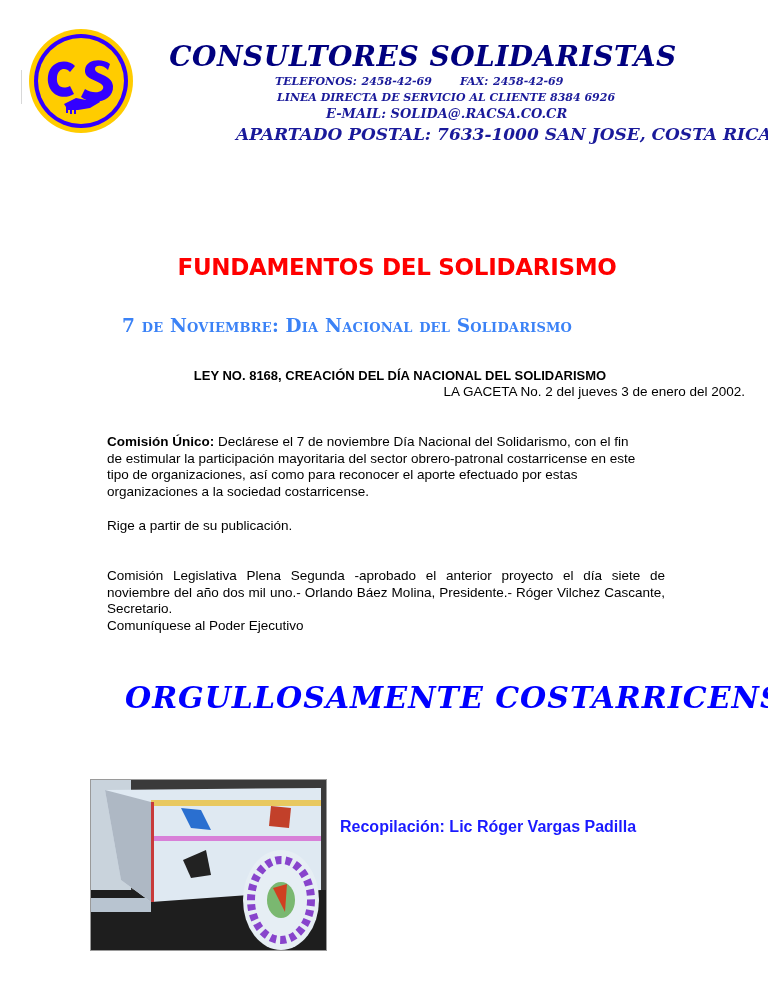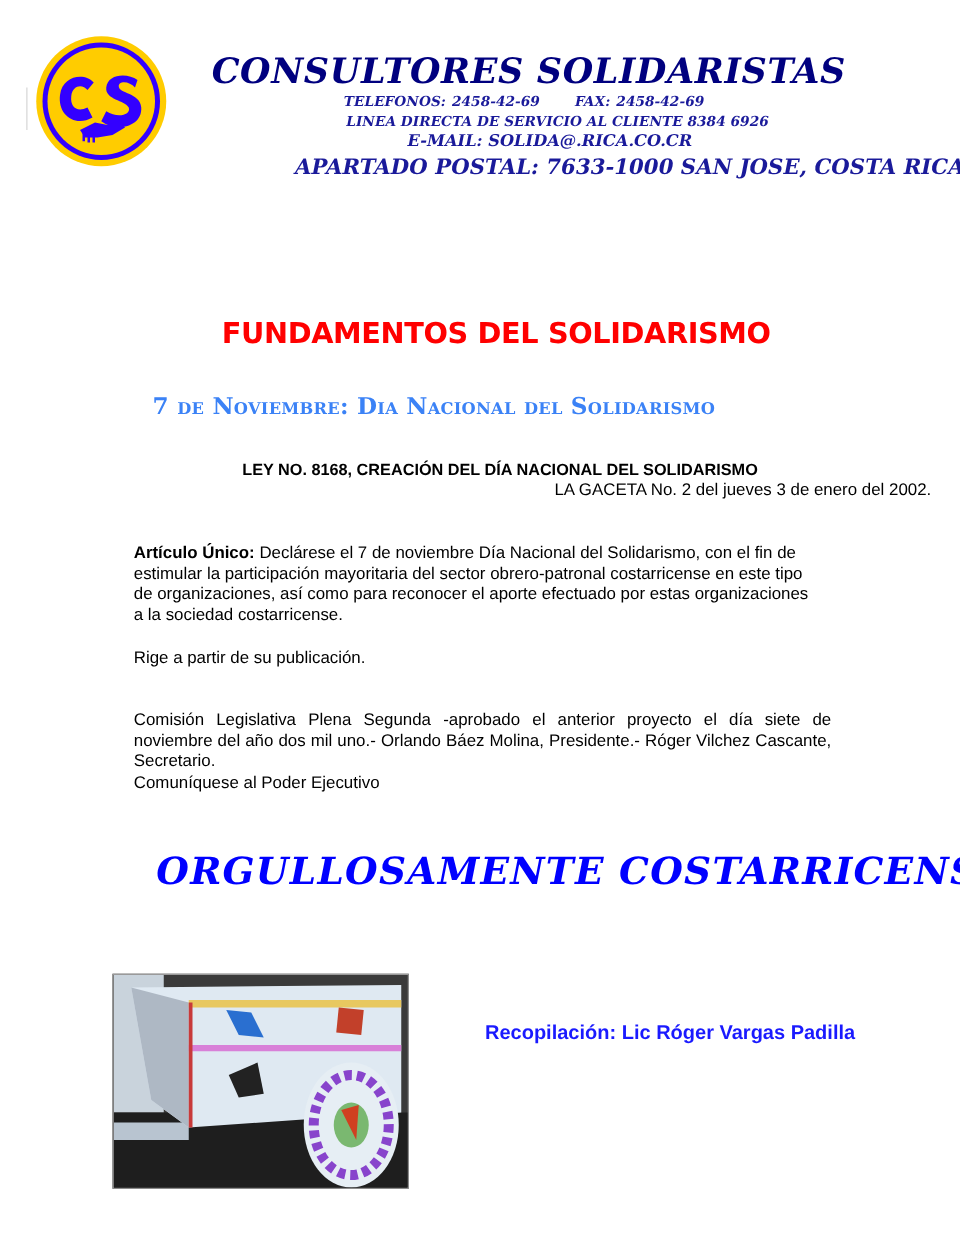--- a/index.html
+++ b/index.html
@@ -30,21 +30,21 @@
   .para { position:absolute; left:107px; width:558px; font-size:13.5px; line-height:16.5px; }
   .p-article { top:434px; width:540px; }
   .p-rige { top:518px; }
   .p-comision { top:568px; text-align:justify; }
   .p-comuni { top:618px; }
   .bold { font-weight:bold; }
 
   .slogan { position:absolute; left:125px; top:680px; font-family:"DejaVu Serif", serif; font-style:italic; font-weight:bold; font-size:30px; color:#0000ff; letter-spacing:1px; white-space:nowrap; }
 
   .photo { position:absolute; left:90px; top:779px; width:237px; height:172px; border:1px solid #9a9a9a; box-sizing:border-box; overflow:hidden; background:#2b2b2b; }
-  .credit { position:absolute; left:340px; top:818px; font-weight:bold; font-size:16px; color:#1a1aff; white-space:nowrap;margin-left:48px; }
+  .credit { position:absolute; left:340px; top:818px; font-weight:bold; font-size:16px; color:#1a1aff; white-space:nowrap; }
 </style>
 </head>
 <body>
 
 <div class="logo-mark-line"></div>
 <div class="logo">
   <svg width="106" height="106" viewBox="0 0 106 106">
     <circle cx="53" cy="53" r="52" fill="#ffcc00"></circle>
     <circle cx="53" cy="53" r="47" fill="#3300ff"></circle>
     <circle cx="53" cy="53" r="43" fill="#ffcc00"></circle>
@@ -57,30 +57,30 @@
       <rect x="46" y="79" width="2" height="7"></rect>
     </g>
   </svg>
 </div>
 
 <div class="lh-title">CONSULTORES SOLIDARISTAS</div>
 <div class="lh-line lh-phones">
   <span>TELEFONOS: 2458-42-69</span><span class="fax">FAX: 2458-42-69</span>
 </div>
 <div class="lh-line lh-line2">LINEA DIRECTA DE SERVICIO AL CLIENTE  8384 6926</div>
-<div class="lh-line lh-email">E-MAIL: SOLIDA@.RICA.CO.CR</div>
+<div class="lh-line lh-email">E-MAIL: SOLIDA@.RACSA.CO.CR</div>
 <div class="lh-line lh-address">APARTADO POSTAL: 7633-1000 SAN JOSE, COSTA RICA</div>
 
 <div class="main-title">FUNDAMENTOS DEL SOLIDARISMO</div>
 <div class="subtitle">7 de Noviembre: Dia Nacional del Solidarismo</div>
 
 <div class="law-line1">LEY NO. 8168,  CREACIÓN DEL DÍA NACIONAL DEL SOLIDARISMO</div>
 <div class="law-line2">LA GACETA No. 2 del jueves 3 de enero del 2002.</div>
 
-<div class="para p-article"><span class="bold">Artículo Único:</span><span> Declárese el 7 de noviembre Día Nacional del Solidarismo, con el fin de estimular la participación mayoritaria del sector obrero-patronal costarricense en este tipo de organizaciones, así como para reconocer el aporte efectuado por estas organizaciones a la sociedad costarricense.</span></div>
+<div class="para p-article"><span class="bold">Comisión Único:</span><span> Declárese el 7 de noviembre Día Nacional del Solidarismo, con el fin de estimular la participación mayoritaria del sector obrero-patronal costarricense en este tipo de organizaciones, así como para reconocer el aporte efectuado por estas organizaciones a la sociedad costarricense.</span></div>
 <div class="para p-rige">Rige a partir de su publicación.</div>
 <div class="para p-comision">Comisión Legislativa Plena Segunda -aprobado el anterior proyecto el día siete de noviembre del año dos mil uno.- Orlando Báez Molina, Presidente.- Róger Vilchez Cascante, Secretario.</div>
 <div class="para p-comuni">Comuníquese al Poder Ejecutivo</div>
 
 <div class="slogan">ORGULLOSAMENTE COSTARRICENSE</div>
 
 <div class="photo" title="painted Costa Rican oxcart (carreta)">
   <svg width="237" height="172" viewBox="0 0 237 172">
     <rect x="0" y="0" width="237" height="172" fill="#3a3a3a"></rect>
     <rect x="0" y="0" width="40" height="110" fill="#c9d3dc"></rect>

